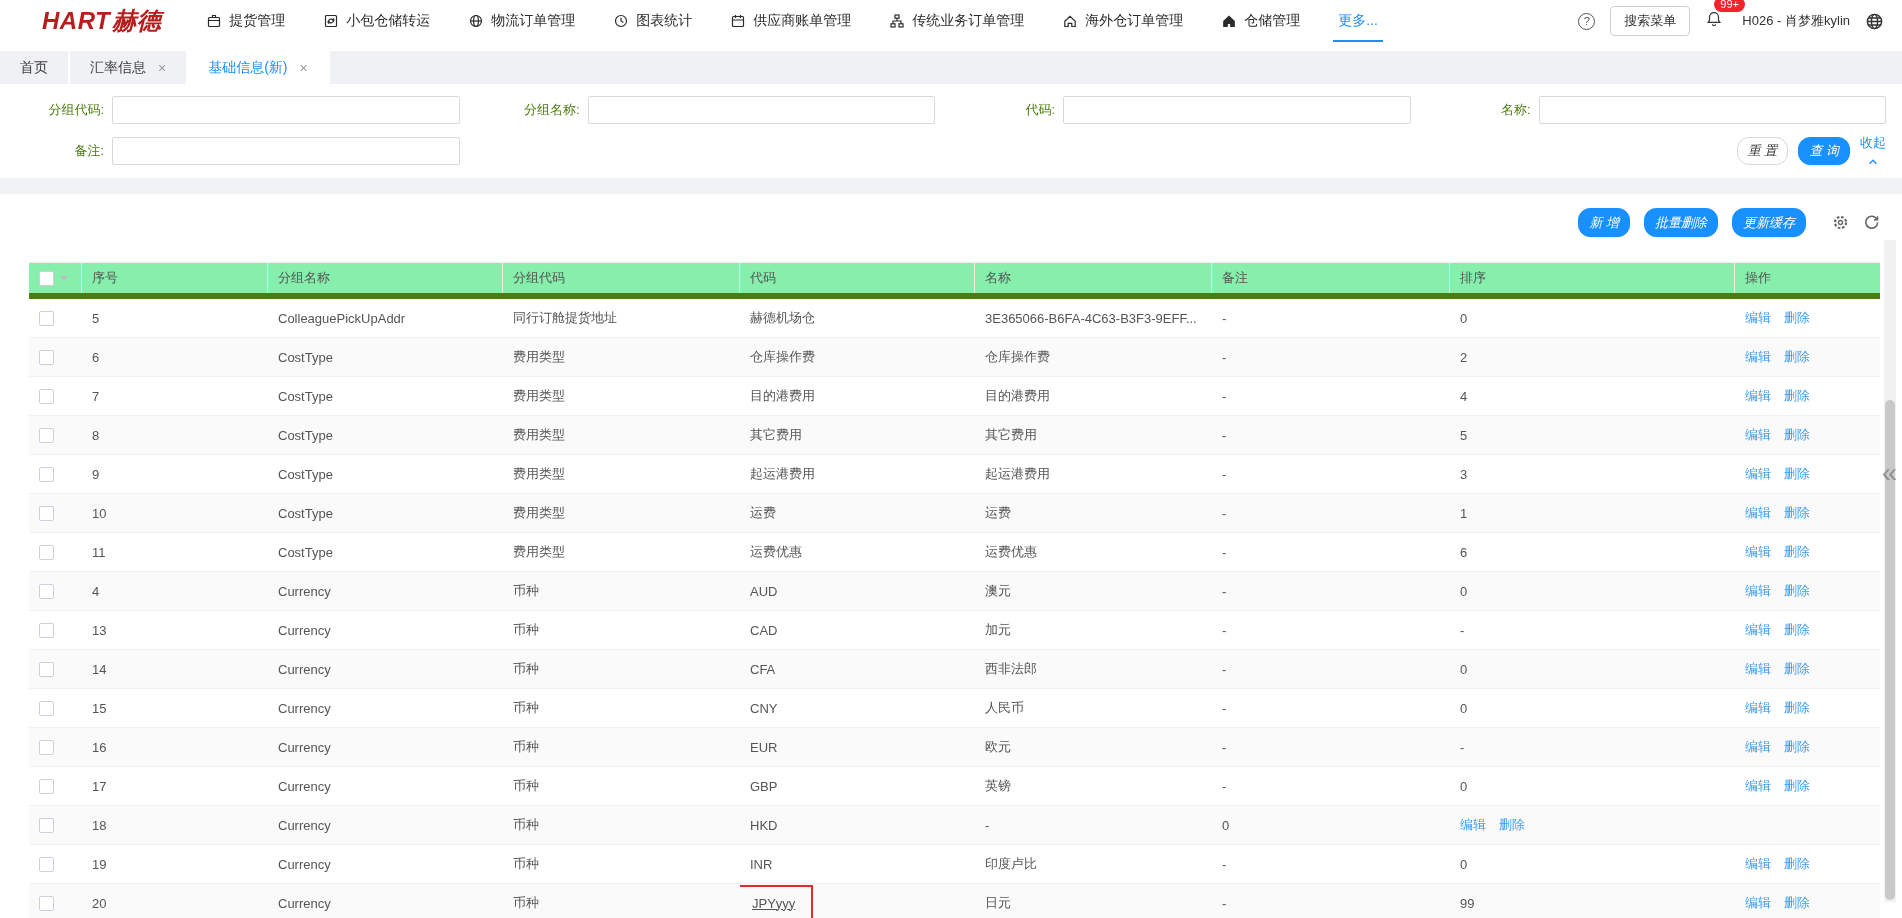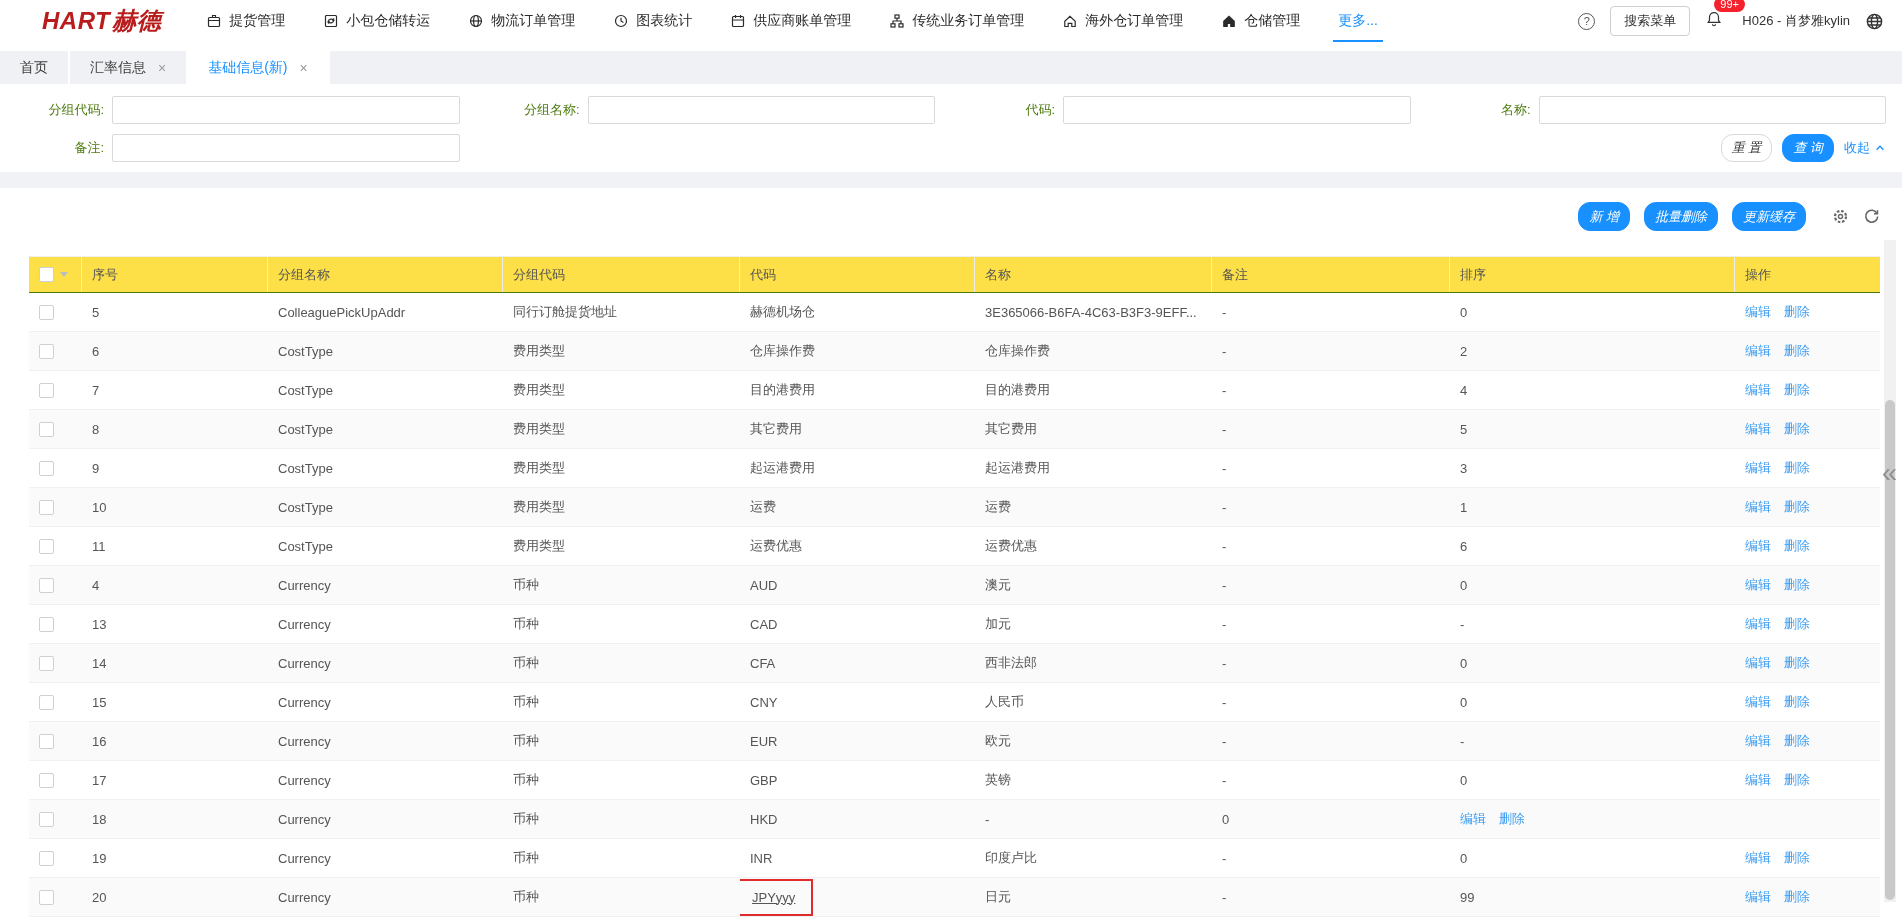--- a/index.html
+++ b/index.html
@@ -34,34 +34,34 @@
   
   .filter { padding:12px 16px 10px 0; background:#fff; }
   .filter-grid { display:grid; grid-template-columns:1fr 1fr 1fr 1fr; column-gap:16px; row-gap:10px; }
   .field { display:flex; align-items:center; }
   .field label { flex:0 0 112px; text-align:right; padding-right:8px; font-size:13px; color:#4d7c0f; white-space:nowrap; }
   .field input { flex:1; height:28px; border:1px solid #d9d9d9; border-radius:2px; padding:0 8px; font-size:13px; color:#333; outline:none; background:#fff; }
   .filter-actions { grid-column:4; display:flex; align-items:center; justify-content:flex-end; gap:10px; }
   .btn { height:28px; padding:0 10px; font-size:13px; border-radius:12px; cursor:pointer; white-space:nowrap;font-style:italic; }
   .btn-default { background:#fff; border:1px solid #d9d9d9; color:#333; }
   .btn-primary { background:#1890ff; border:1px solid #1890ff; color:#fff; }
-  .collapse-link { color:#1890ff; font-size:13px; display:flex; align-items:center; gap:4px; cursor:pointer; white-space:nowrap; }
+  .collapse-link { color:#1890ff; font-size:13px; display:flex; align-items:center; gap:4px; cursor:pointer; white-space:nowrap;flex-direction:column; }
 
   .gray-band { height:16px; background:#f0f2f5; }
 
   
   .content { padding:8px 22px 0 29px; position:relative; }
   .toolbar { display:flex; justify-content:flex-end; gap:14px; margin-top:6px; }
   .toolbar .btn { height:29px; }
   .icon-btn { background:none; border:none; cursor:pointer; color:#666; display:flex; align-items:center; }
 
   
   .tbl { margin-top:25px; width:1851px; }
   .thead, .trow { display:grid; grid-template-columns:53px 186px 235px 237px 235px 237px 238px 285px 145px; }
-  .thead { background:#fde047; border-top:1px solid #efefef; border-bottom:1px solid #4d7c0f; height:37px; }
+  .thead { background:#86efac; border-top:1px solid #efefef; border-bottom:6px solid #4d7c0f; height:37px; }
   .th { display:flex; align-items:center; padding-left:10px; font-size:13px; color:#555; border-right:1px solid #ececec; white-space:nowrap; overflow:hidden; }
   .th:last-child { border-right:none; }
   .trow { height:39px; border-bottom:1px solid #eef0f4; background:#fff; }
   .trow.alt { background:#fafafa; }
   .td { display:flex; align-items:center; padding-left:10px; font-size:13px; color:#555; white-space:nowrap; overflow:hidden; }
   .cb { width:15px; height:15px; border:1px solid #ccd0d9; border-radius:2px; background:#fff; flex:0 0 auto; cursor:pointer; }
   .cb-caret { width:0; height:0; border-left:4px solid transparent; border-right:4px solid transparent; border-top:5px solid #b8bcc4; margin-left:6px; }
   .link { color:#3d9df2; cursor:pointer; }
   .td-actions { gap:13px; }
   .hl-box { border:2px solid #df2b2b; padding:9px 16px; margin-left:-16px; display:inline-block;text-decoration:underline; }

